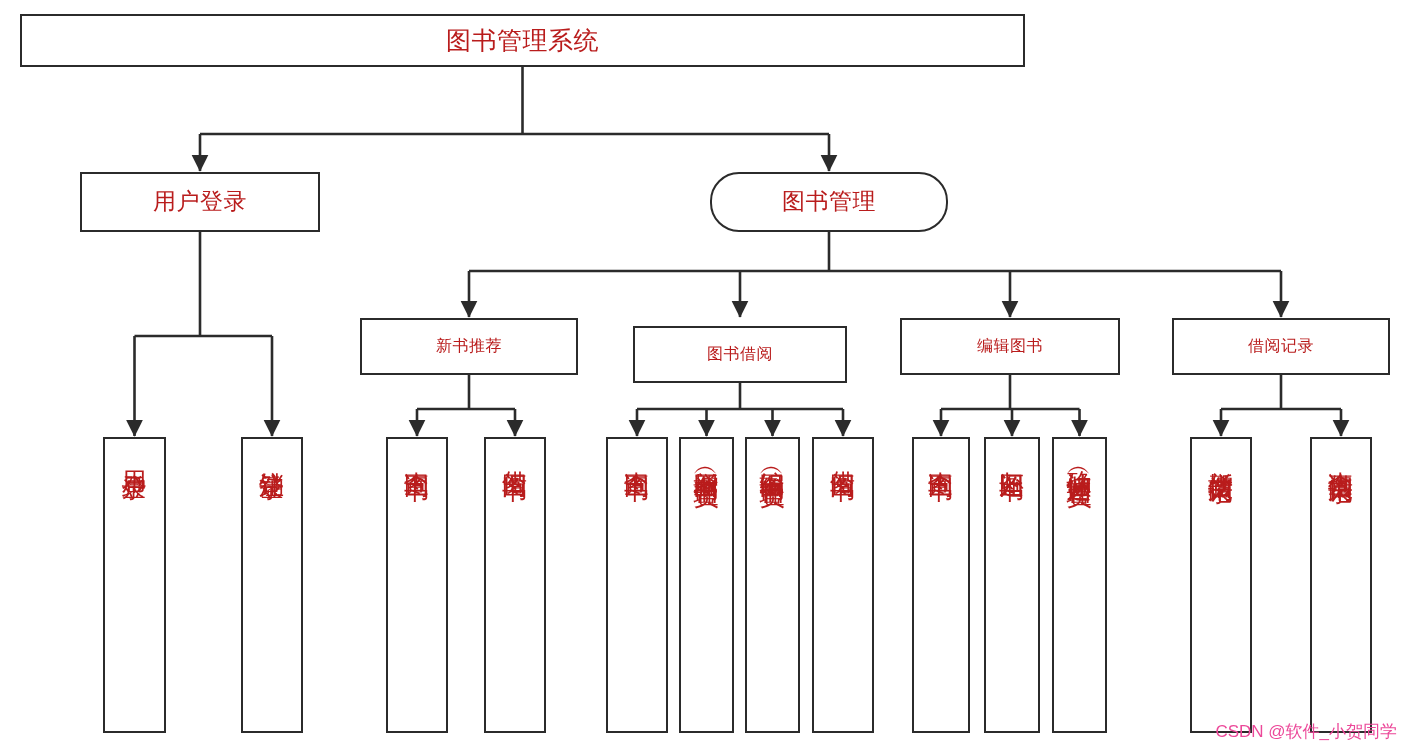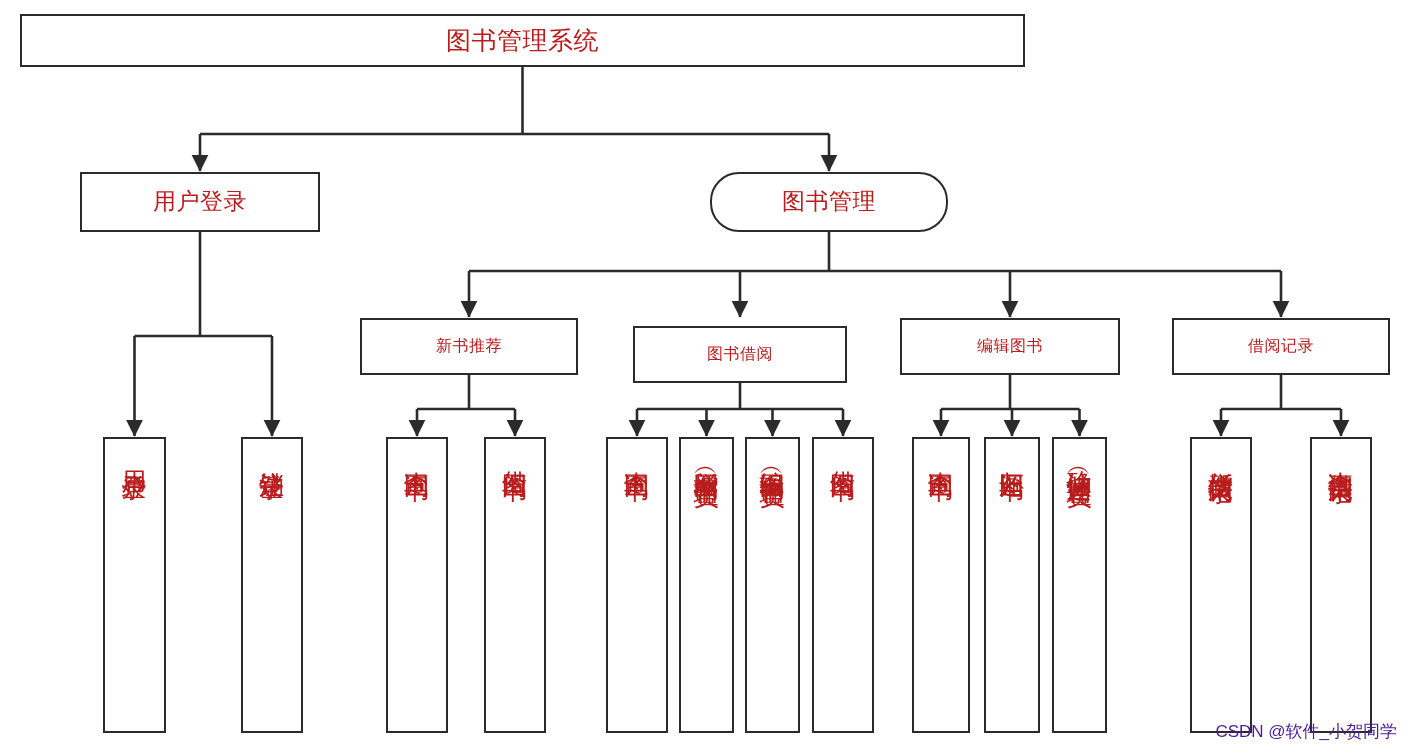--- a/index.html
+++ b/index.html
@@ -45,21 +45,21 @@
     line-height:1.04;
     letter-spacing:2px;
     white-space:pre;
   }
 
   .watermark{
     position:absolute;
     right:8px;
     bottom:4px;
     font-size:17px;
-    color:#4c1d95;
+    color:#ec4899;
     z-index:5;
     white-space:nowrap;
     pointer-events:none;
   }
 </style>
 </head>
 <body>
 
 <div id="canvas">
 

